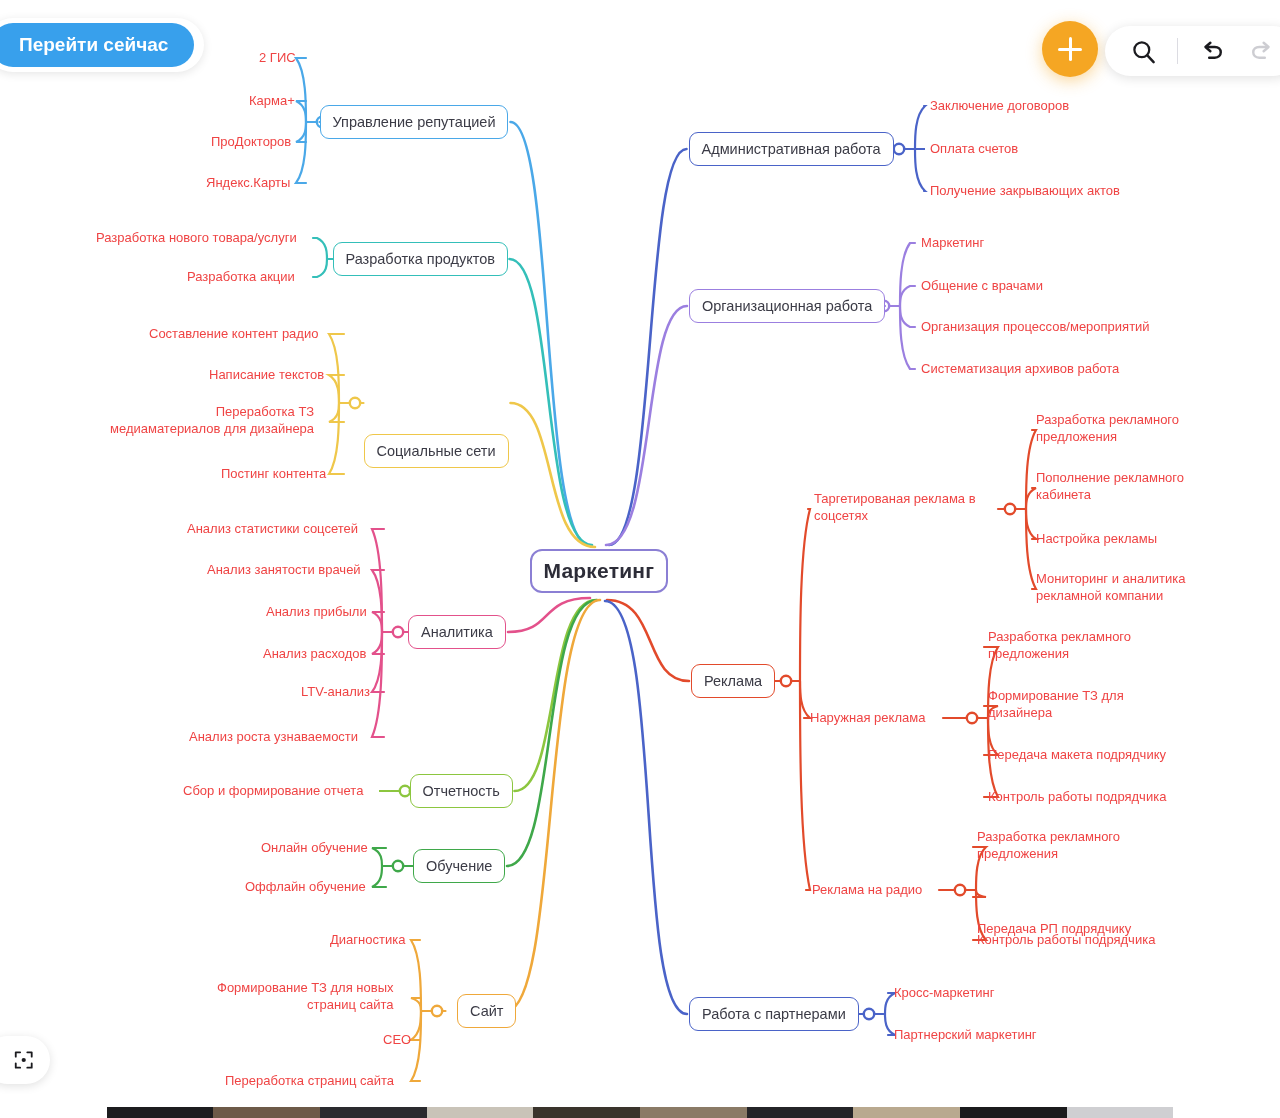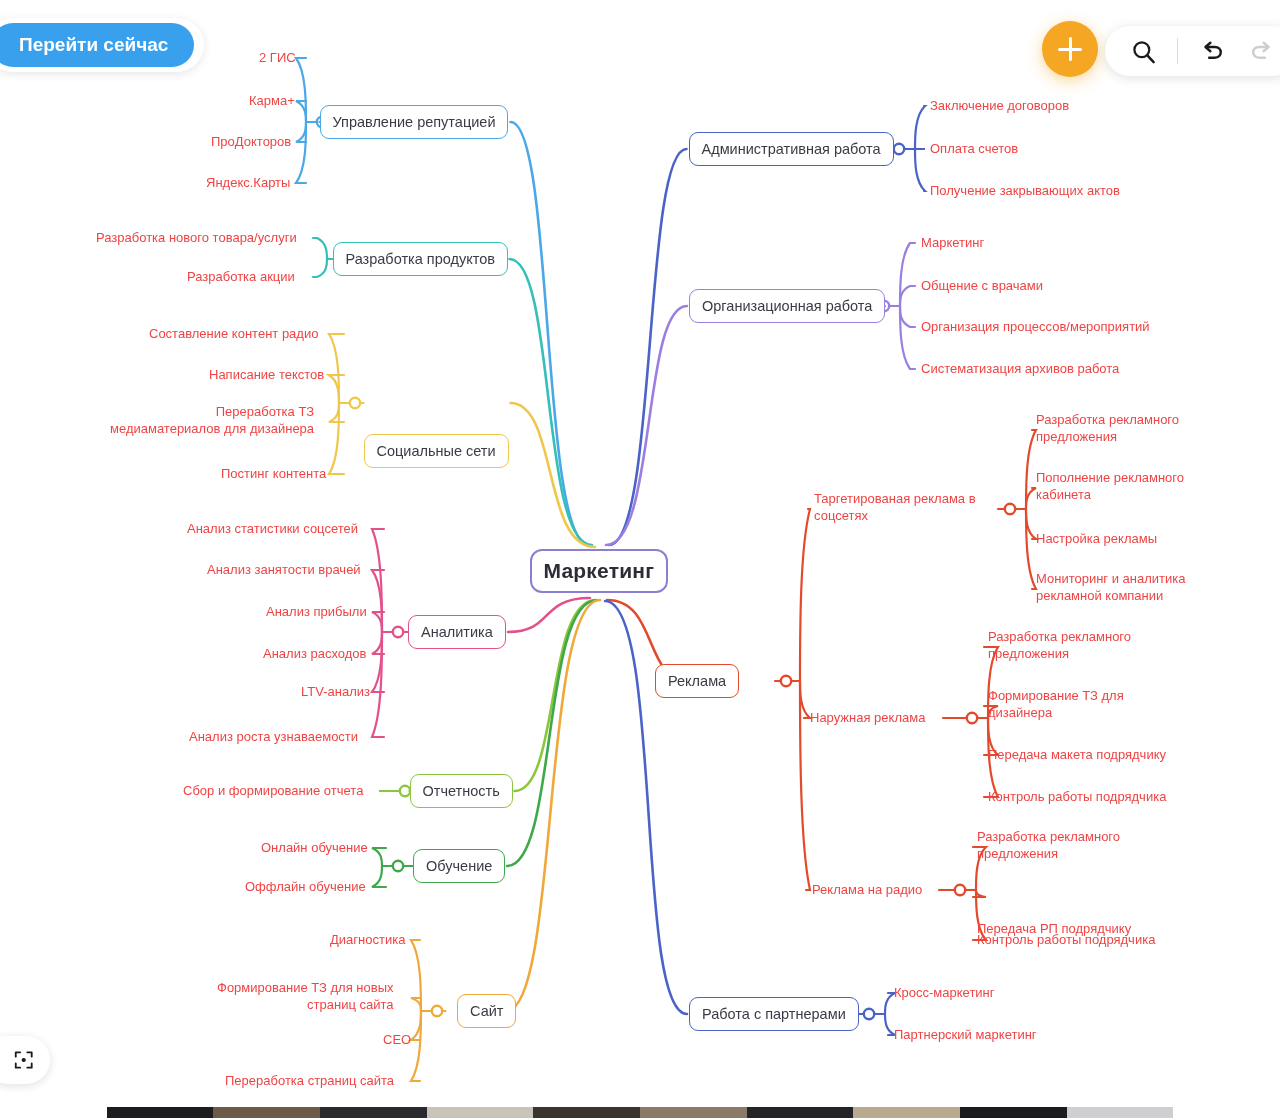--- a/index.html
+++ b/index.html
@@ -328,21 +328,21 @@
       <div class="leaf r" style="left: 225px; top: 1071.5px;">Переработка страниц сайта</div>
       <div class="node" style="border-color: rgb(74, 99, 200); left: 688.5px; top: 132px;">Административная работа</div>
       <div class="leaf l" style="left: 930px; top: 96.5px;">Заключение договоров</div>
       <div class="leaf l" style="left: 930px; top: 139.5px;">Оплата счетов</div>
       <div class="leaf l" style="left: 930px; top: 181.5px;">Получение закрывающих актов</div>
       <div class="node" style="border-color: rgb(155, 127, 224); left: 689px; top: 289px;">Организационная работа</div>
       <div class="leaf l" style="left: 921px; top: 233.5px;">Маркетинг</div>
       <div class="leaf l" style="left: 921px; top: 276.5px;">Общение с врачами</div>
       <div class="leaf l" style="left: 921px; top: 317.5px;">Организация процессов/мероприятий</div>
       <div class="leaf l" style="left: 921px; top: 359.5px;">Систематизация архивов работа</div>
-      <div class="node" style="border-color: rgb(226, 74, 43); left: 655px; top: 664px;">Реклама</div>
+      <div class="node" style="border-color: rgb(226, 74, 43); left: 691px; top: 664px;">Реклама</div>
       <div class="leaf l" style="left: 814px; top: 490px;">Таргетированая реклама в
 соцсетях</div>
       <div class="leaf l" style="left: 1036px; top: 411px;">Разработка рекламного
 предложения</div>
       <div class="leaf l" style="left: 1036px; top: 469px;">Пополнение рекламного
 кабинета</div>
       <div class="leaf l" style="left: 1036px; top: 529.5px;">Настройка рекламы</div>
       <div class="leaf l" style="left: 1036px; top: 570px;">Мониторинг и аналитика
 рекламной компании</div>
       <div class="leaf l" style="left: 810px; top: 708.5px;">Наружная реклама</div>

